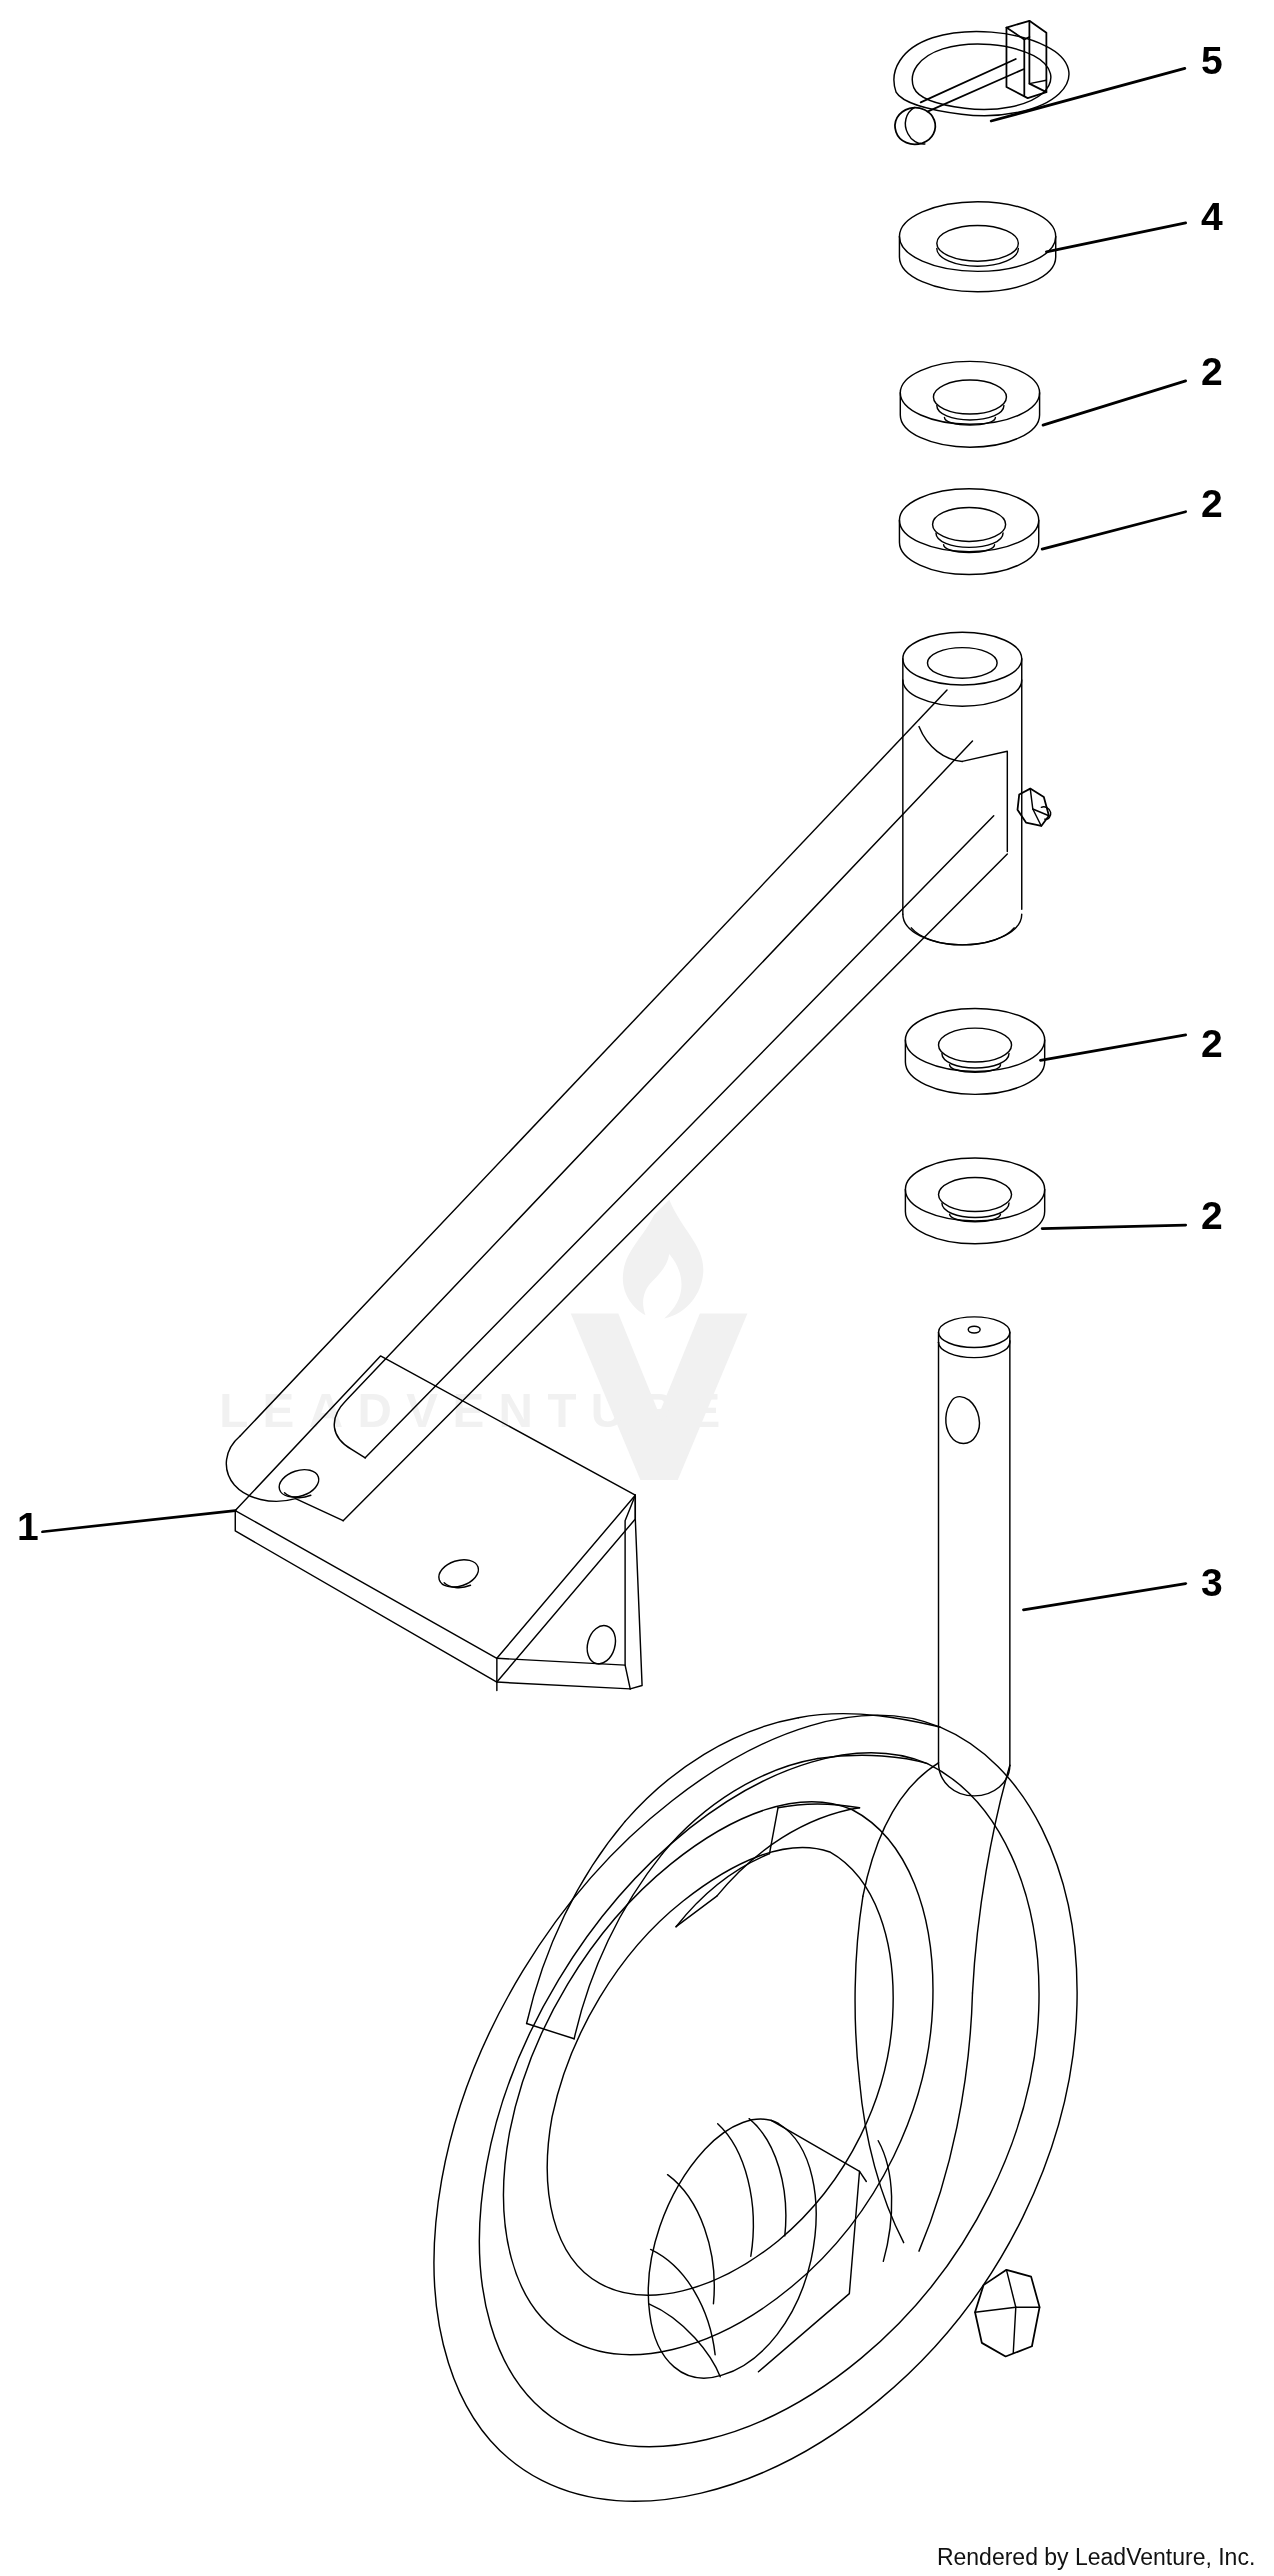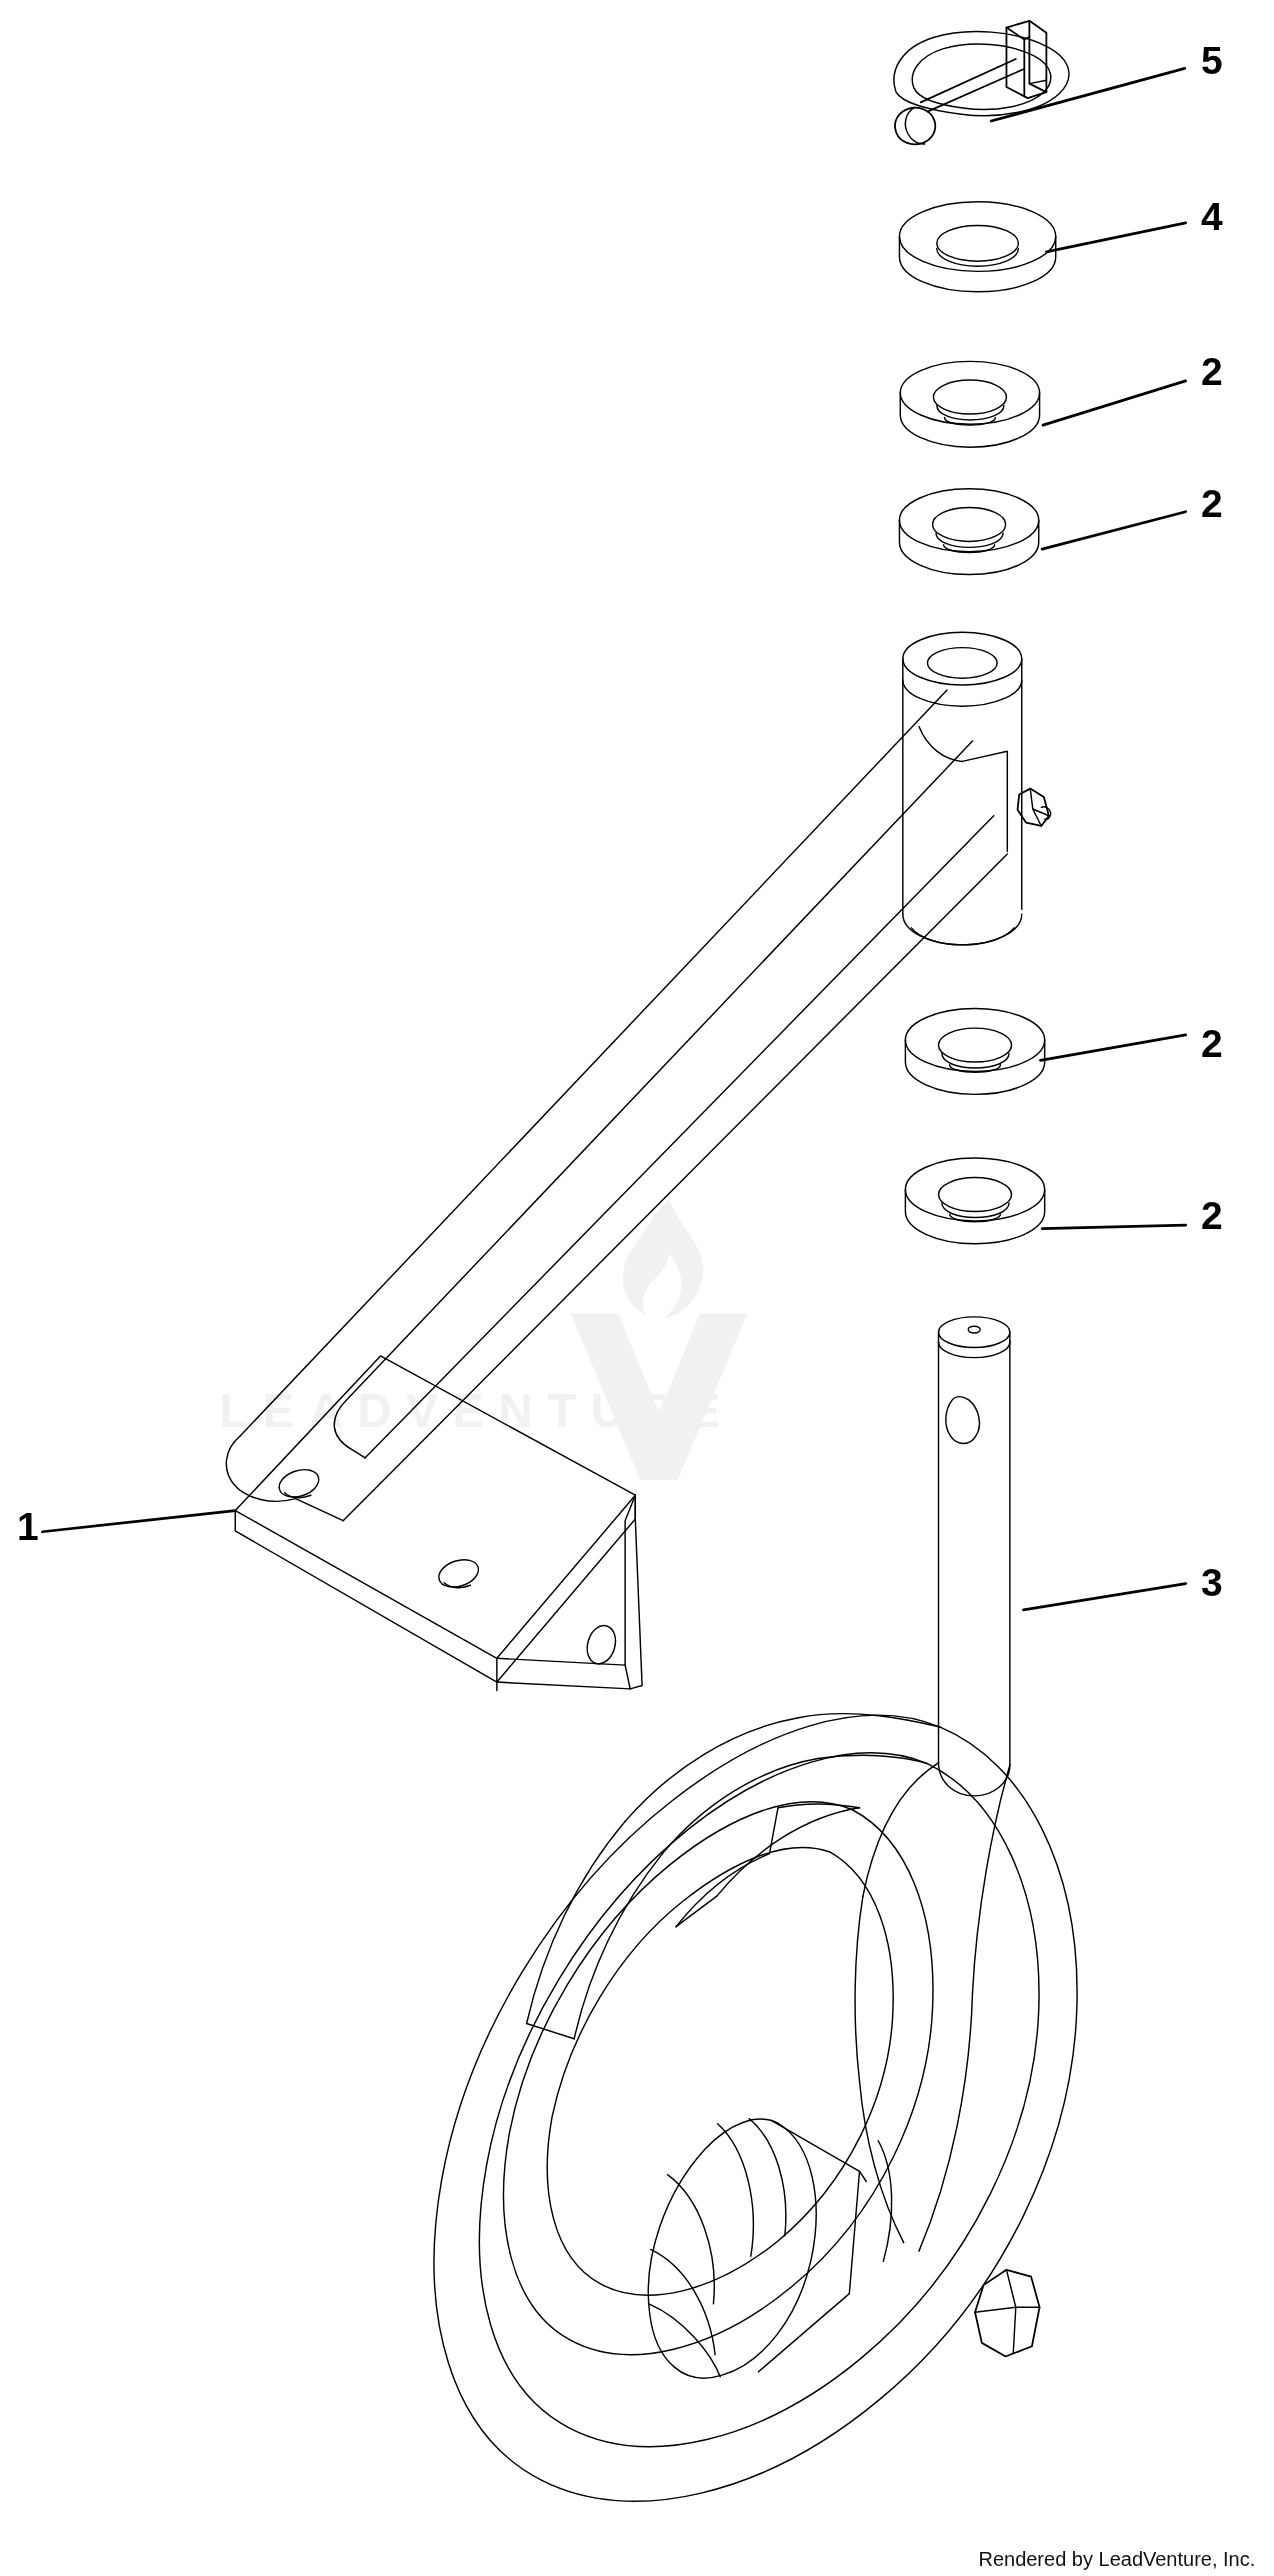--- a/index.html
+++ b/index.html
@@ -62,21 +62,21 @@
     fill: #f1f1f1;
   }
   .wm-shape {
     fill: #f1f1f1;
   }
   .footer-text {
     position: absolute;
     right: 18.7px;
     bottom: 5.1px;
     font-family: "Liberation Sans", sans-serif;
-    font-size: 20px;
+    font-size: 23px;
     color: #111111;
     white-space: nowrap;
   }
 </style>
 </head>
 <body>
 
 <div id="diagram-page">
 
   <svg id="diagram-svg" viewBox="0 0 1500 3032">

